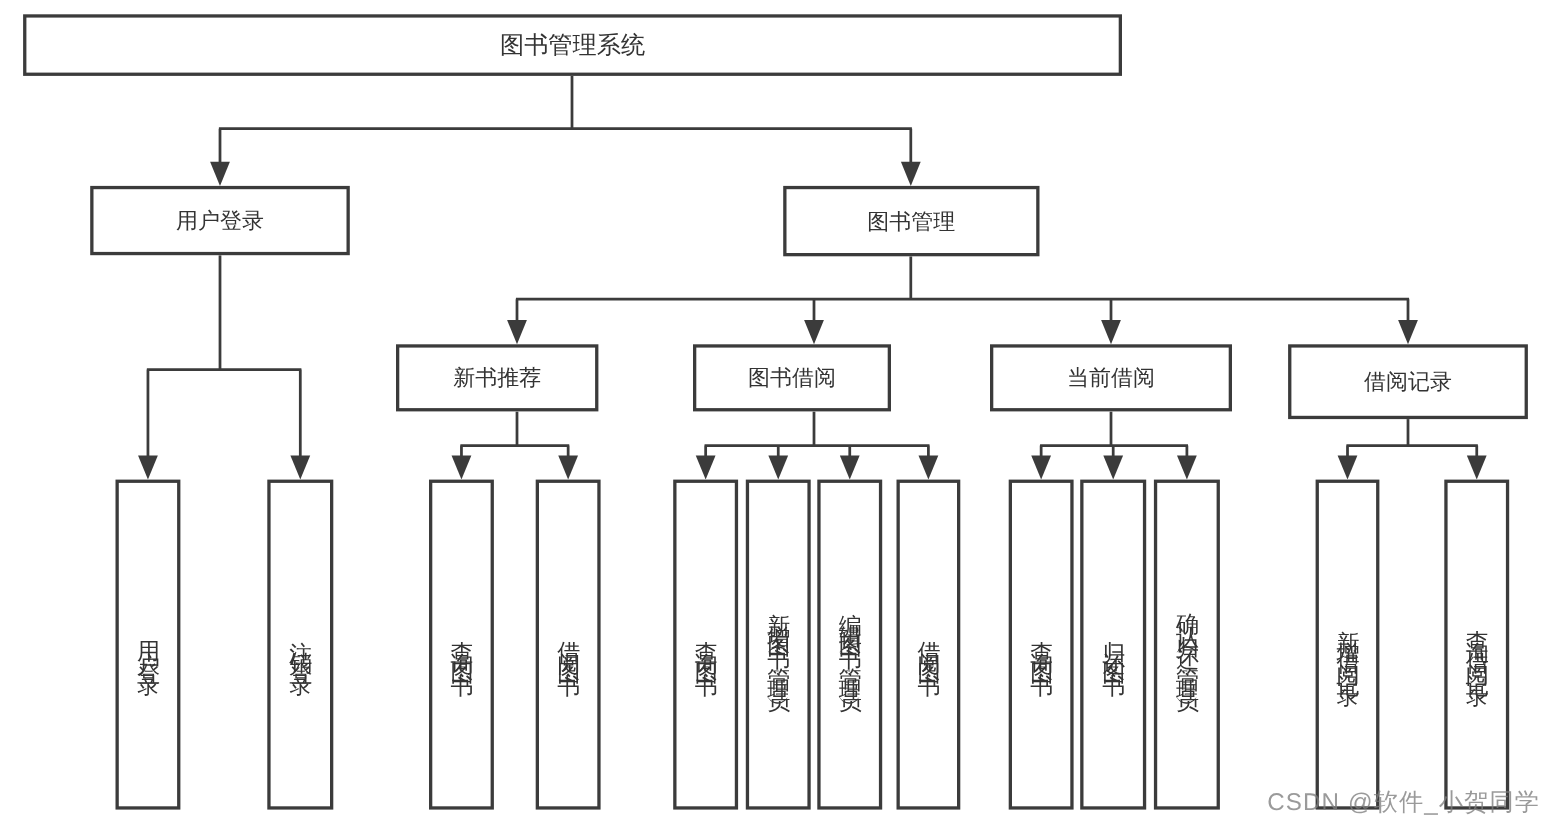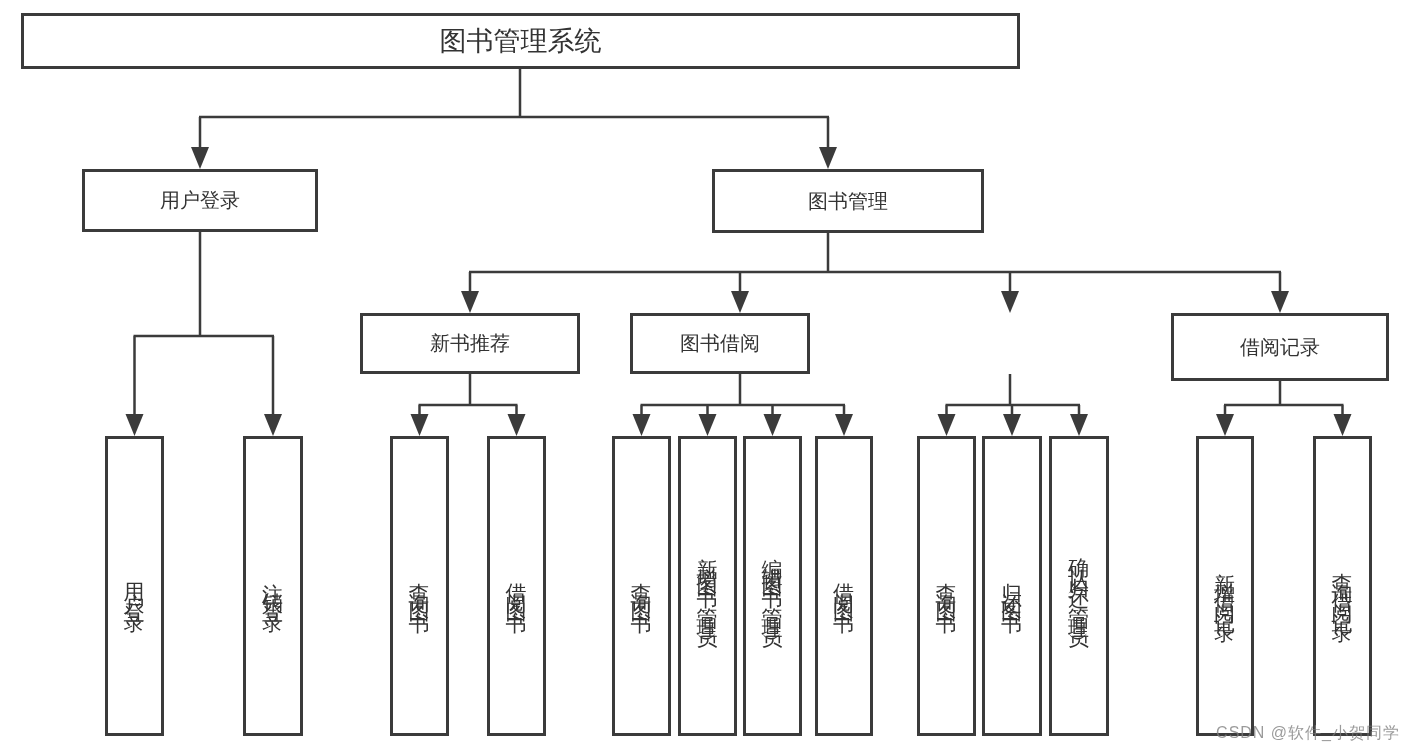--- a/index.html
+++ b/index.html
@@ -26,33 +26,33 @@
     background: #ffffff;
     border: 3px solid #3b3b3b;
     display: flex;
     align-items: center;
     justify-content: center;
     color: #333333;
     font-size: 20px;
     text-align: center;
     white-space: nowrap;
   }
-  .root-box { font-size: 27px; font-family: Liberation Mono, monospace; }
+  .root-box { font-size: 22px; font-family: Liberation Mono, monospace; }
   .vbox span {
     writing-mode: vertical-rl;
     text-orientation: mixed;
     letter-spacing: 10px;
     font-size: 21px;
     line-height: 1.1;
   }
   .watermark {
     position: absolute;
     right: 5px;
     bottom: 3px;
-    font-size: 16px;
+    font-size: 22px;
     color: rgba(125, 125, 125, 0.78);
     letter-spacing: 1px;
     z-index: 5;
   }
 </style>
 </head>
 <body>
 
 <div class="canvas">
 
@@ -89,29 +89,32 @@
     </g>
   </svg>
 
   <div class="box root-box" style="left:21px; top:13px; width:999px; height:56px;">
     <span>图书管理系统</span>
   </div>
 
   <div class="box" style="left:82px; top:169px; width:236px; height:63px;">
     <span>用户登录</span>
   </div>
-  <div class="box" style="left:712px; top:169px; width:272px; height:64px;">
+  <div class="box" style="left:712px; top:169px; width:233px; height:64px;">
     <span>图书管理</span>
   </div>
 
-  <div class="box" style="left:360px; top:313px; width:220px; height:61px;">
+  <div class="box" style="left:360px; top:313px; width:184px; height:61px;">
     <span>新书推荐</span>
   </div>
   <div class="box" style="left:630px; top:313px; width:180px; height:61px;">
     <span>图书借阅</span>
+  </div>
+  <div class="box" style="left:900px; top:313px; width:220px; height:61px;">
+    <span>当前借阅</span>
   </div>
   <div class="box" style="left:1171px; top:313px; width:218px; height:68px;">
     <span>借阅记录</span>
   </div>
 
   <div class="box vbox" style="left:105px; top:436px; width:59px; height:300px;">
     <span>用户登录</span>
   </div>
   <div class="box vbox" style="left:243px; top:436px; width:60px; height:300px;">
     <span>注销登录</span>

